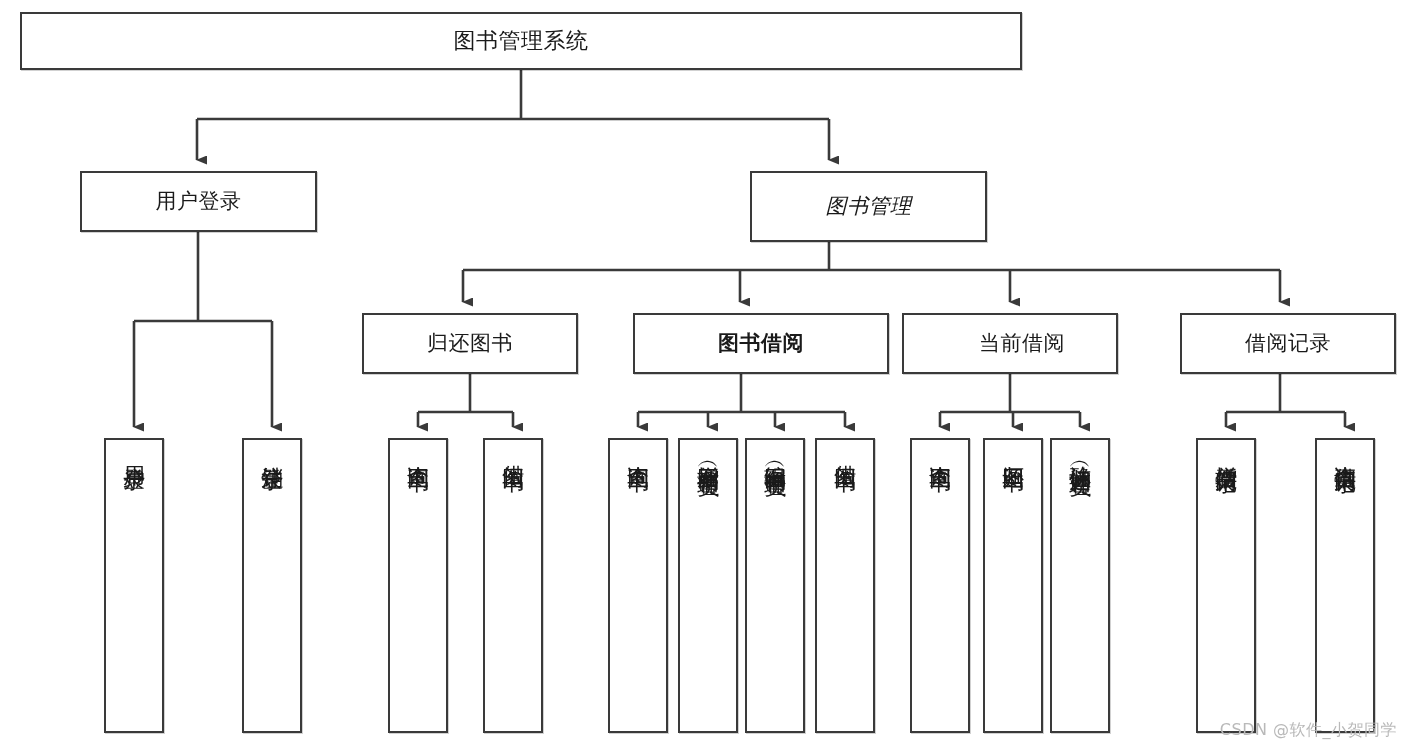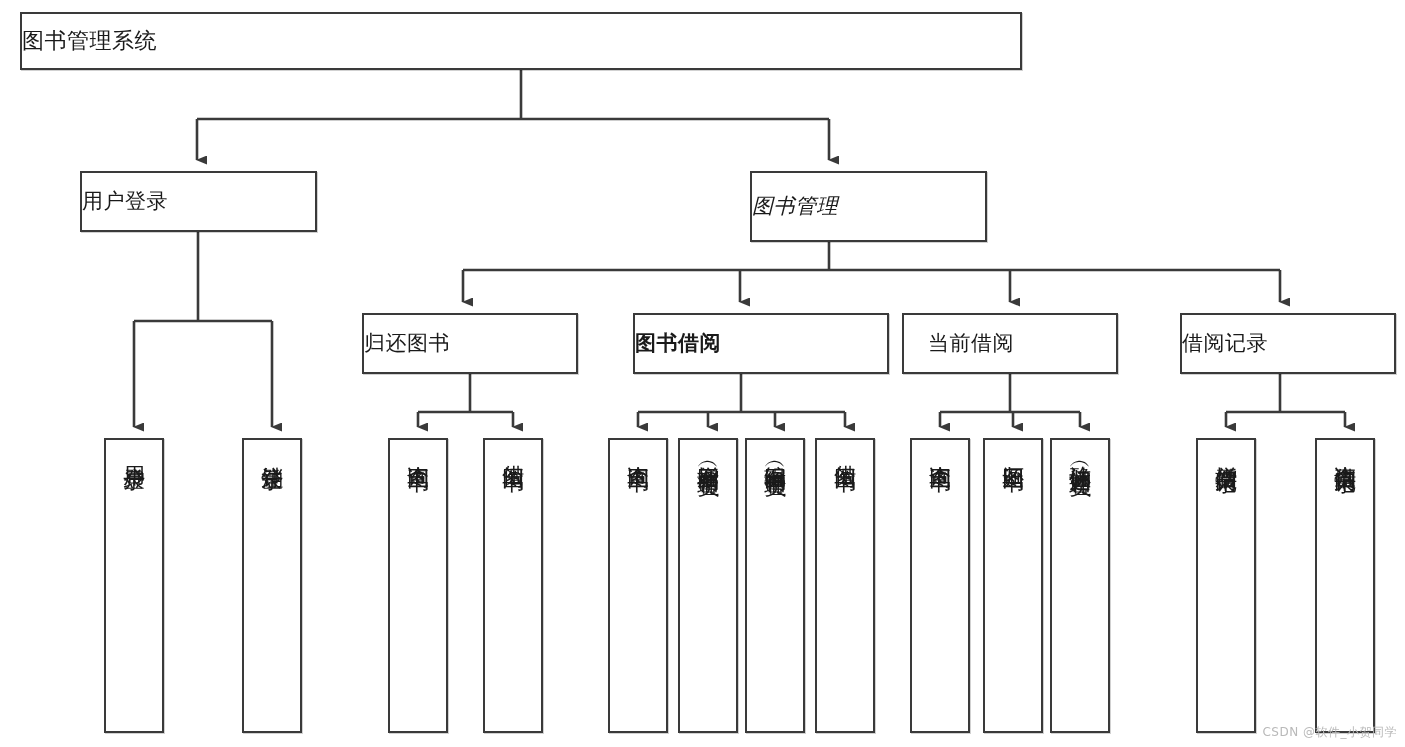--- a/index.html
+++ b/index.html
@@ -27,21 +27,21 @@
     height: 747px;
     pointer-events: none;
   }
   .node {
     position: absolute;
     box-sizing: border-box;
     background: #ffffff;
     border: 2px solid #3a3a3a;
     display: flex;
     align-items: center;
-    justify-content: flex-start;
+    justify-content: center;
     color: #1a1a1a;
     box-shadow: 1px 1px 0 rgba(0,0,0,0.18);
   }
   .node .label {
     display: block;
     text-align: center;
     line-height: 1.18;
     letter-spacing: 0.5px;
   }
   .node.horiz .label {
@@ -60,21 +60,21 @@
     text-orientation: upright;
     font-size: 22px;
     line-height: 1.12;
     letter-spacing: 1.5px;
     white-space: nowrap;
   }
   .watermark {
     position: absolute;
     right: 8px;
     bottom: 6px;
-    font-size: 12px;
+    font-size: 16px;
     color: #b9b9b9;
     letter-spacing: 0.5px;
     user-select: none;
     white-space: nowrap;
   }
 </style>
 </head>
 <body>
 
 <div id="diagram-root">

